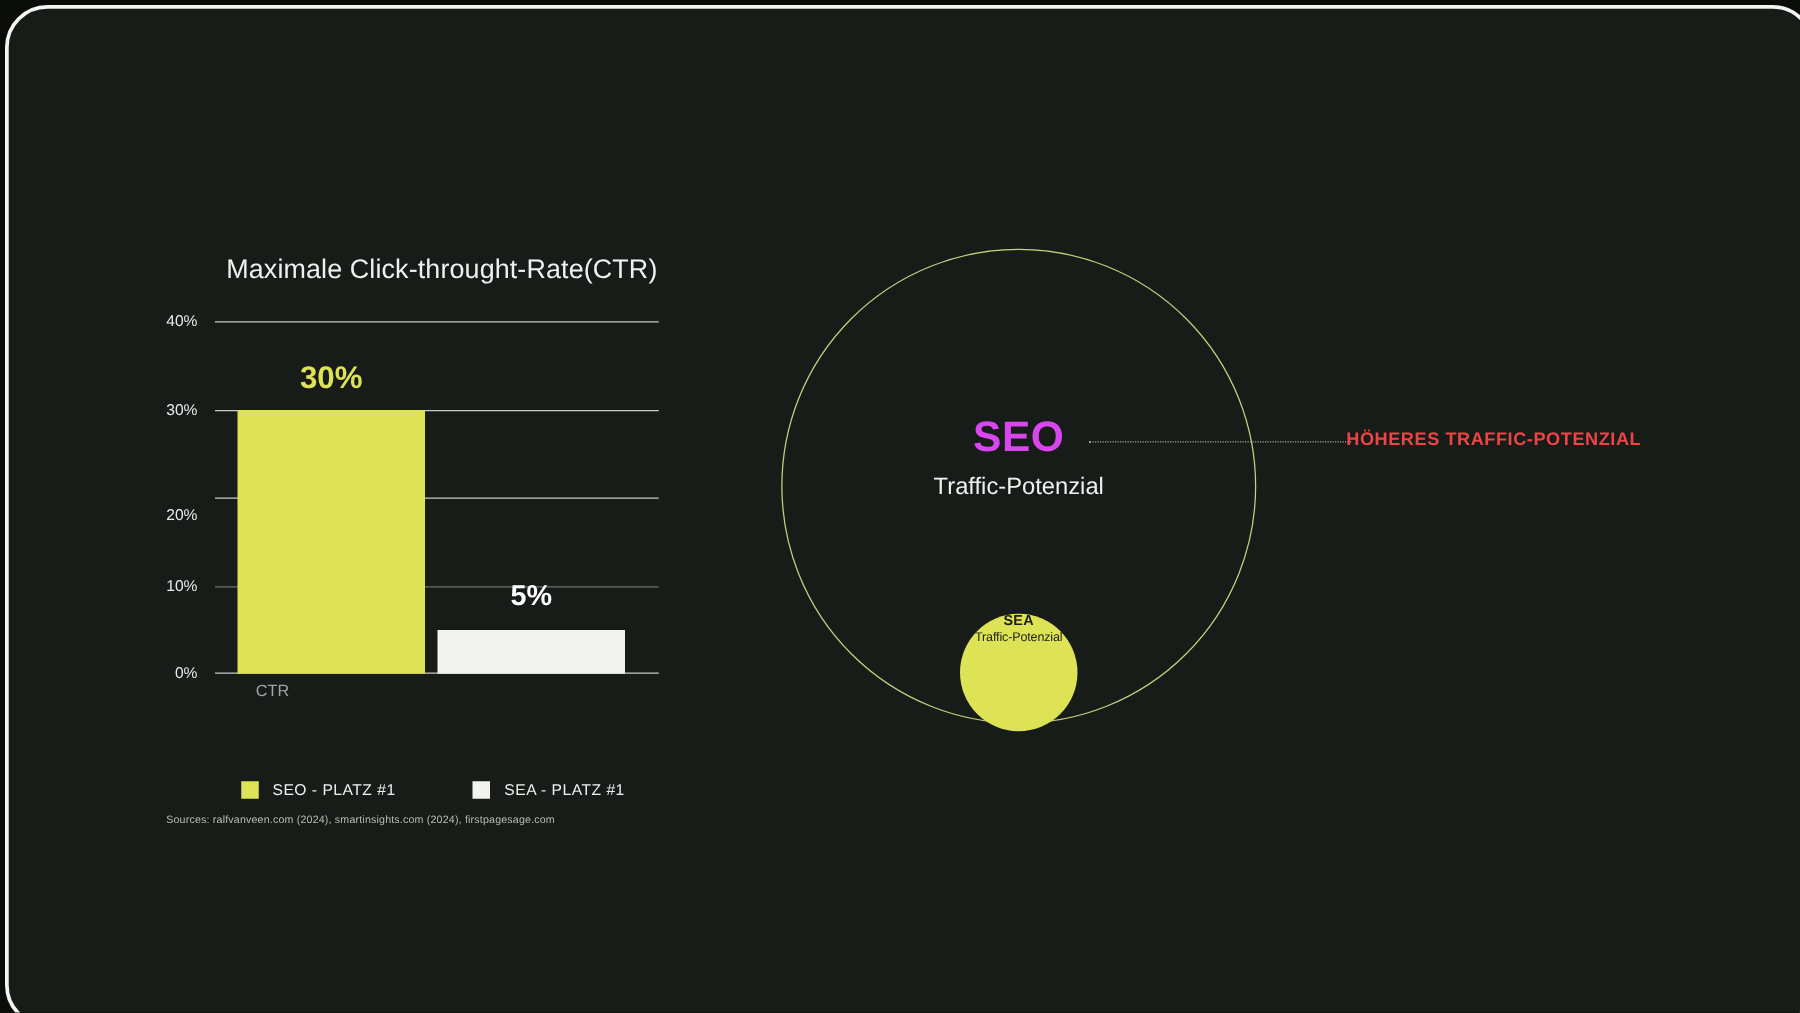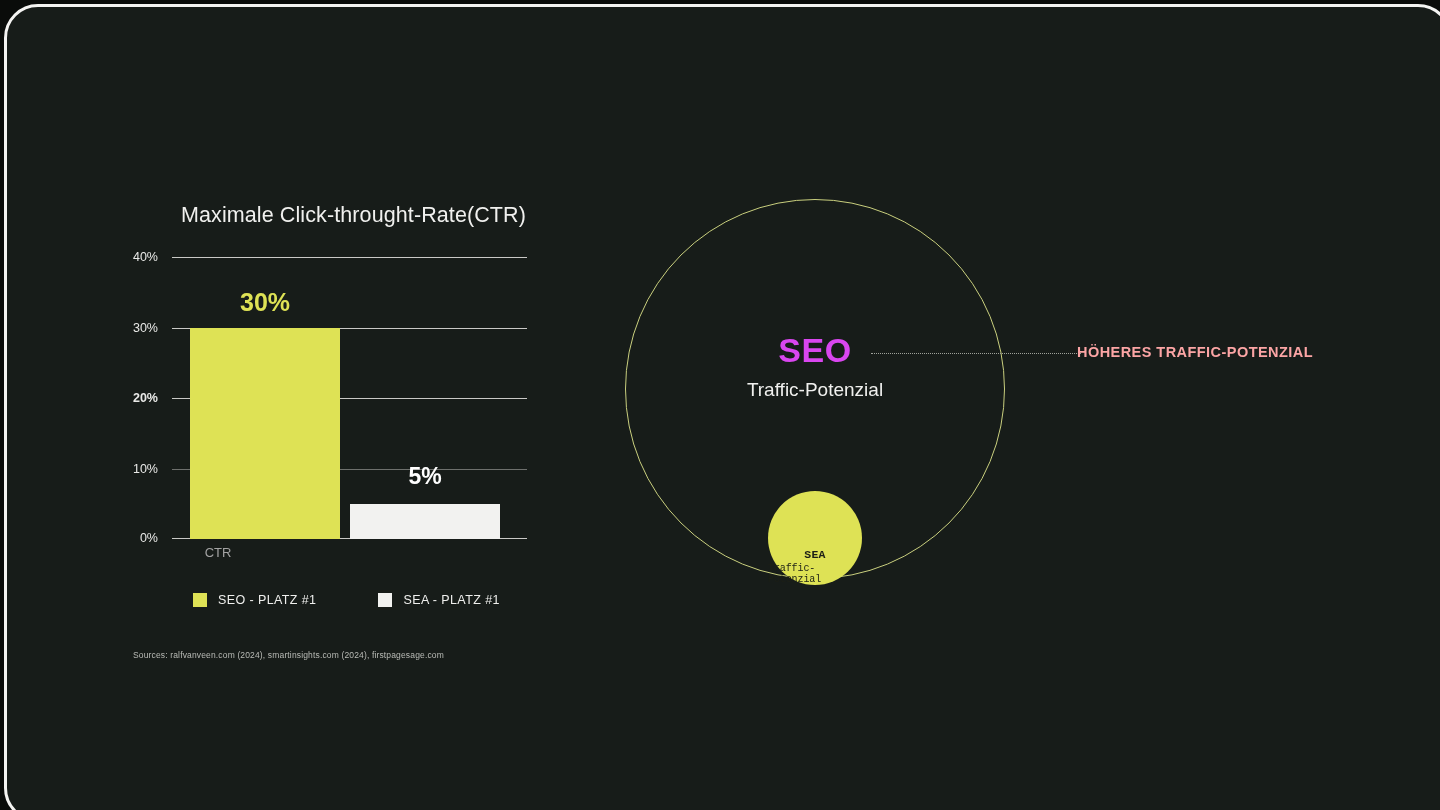--- a/index.html
+++ b/index.html
@@ -119,20 +119,21 @@
     left: 68px;
     top: 390px;
     display: flex;
     align-items: center;
     gap: 62px;
   }
   .legend-item {
     display: flex;
     align-items: flex-start;
     gap: 11px;
+    margin-top: 32px;
   }
   .legend-swatch {
     width: 14px;
     height: 14px;
     display: block;
   }
   .legend-text {
     font-size: 12.5px;
     color: #efefed;
     letter-spacing: 0.4px;
@@ -171,23 +172,22 @@
     position: absolute;
     left: 153px;
     top: 302px;
     width: 94px;
     height: 94px;
     background: #dee255;
     border-radius: 50%;
     display: flex;
     flex-direction: column;
     align-items: center;
-    justify-content: flex-end;
+    justify-content: flex-start;
     gap: 2px;
-    font-family: Liberation Mono, monospace;
   }
   .sea-title {
     font-size: 11.5px;
     font-weight: bold;
     color: #1c1f16;
     letter-spacing: 0.3px;
   }
   .sea-sub {
     font-size: 10px;
     color: #1c1f16;
@@ -232,21 +232,21 @@
     font-size: 33px;
     font-weight: bold;
     color: #dee255;
     letter-spacing: -0.3px;
     line-height: 1.05;
   }
   .callout-label {
     margin-top: 9px;
     font-size: 14.5px;
     font-weight: bold;
-    color: #fca5a5;
+    color: #ef4444;
     letter-spacing: 0.45px;
     white-space: nowrap;
   }
 </style>
 </head>
 <body>
 
 <div class="screen">
   <div class="canvas">
 
@@ -257,21 +257,21 @@
       <div class="plot">
 
         <div class="gridline" style="top:0px;"></div>
         <div class="gridline" style="top:70.5px;"></div>
         <div class="gridline" style="top:141px;"></div>
         <div class="gridline faint" style="top:211.5px;"></div>
         <div class="gridline" style="top:281px;"></div>
 
         <div class="ytick" style="top:0px;">40%</div>
         <div class="ytick" style="top:70.5px;">30%</div>
-        <div class="ytick" style="top:141px;font-weight:bold;">20%</div>
+        <div class="ytick" style="top:155px;">20%</div>
         <div class="ytick" style="top:211.5px;">10%</div>
         <div class="ytick" style="top:281px;">0%</div>
 
         <div class="bar bar-seo" style="height:211.5px;"></div>
         <div class="bar bar-sea" style="height:35.2px;"></div>
 
         <div class="bar-label seo" style="left:93px; top:31px;">30%</div>
         <div class="bar-label sea" style="left:253px; top:206px;">5%</div>
       </div>
 

